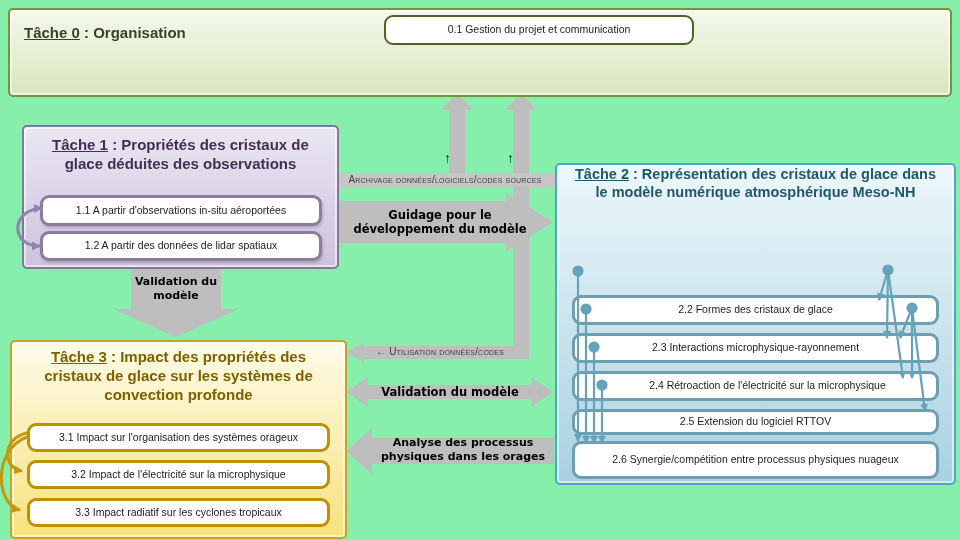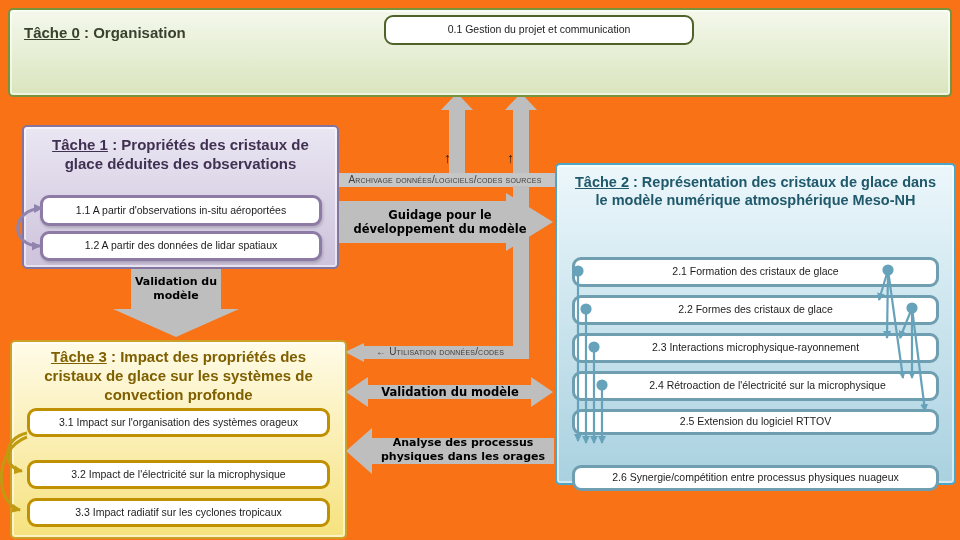--- a/index.html
+++ b/index.html
@@ -1,16 +1,16 @@
 <!DOCTYPE html>
 <html><head>
 <meta charset="utf-8">
 <style>
   html,body{margin:0;padding:0;background:#fff;}
-  .canvas{position:relative;width:960px;height:540px;background:#f97316;overflow:hidden;
+  .canvas{position:relative;width:960px;height:540px;background:#86efac;overflow:hidden;
           font-family:"Liberation Sans",sans-serif;}
   svg.layer{position:absolute;left:0;top:0;width:960px;height:540px;pointer-events:none;}
   .layer-behind{z-index:1;}
   .task{position:absolute;border-radius:5px;box-shadow:inset 0 0 0 2px rgba(255,255,255,.55);z-index:2;}
   .task-title{font-weight:bold;text-align:center;line-height:1.25;}
   .task-num{text-decoration:underline;}
   .item{position:absolute;background:#fff;display:flex;align-items:center;justify-content:center;
         text-align:center;font-size:10.5px;color:#1c1c1c;border-radius:9px;line-height:1.1;padding:0 4px;box-sizing:border-box;}
   
   .task0{left:8px;top:8px;width:940px;height:85px;border:2.5px solid #77933C;
@@ -18,21 +18,21 @@
   .task0 .task-title{position:absolute;left:14px;top:14px;font-size:15px;color:#39402E;}
   .task0 .item{border:2px solid #4F6228;}
   
   .task1{left:22px;top:125px;width:313px;height:140px;border:2.5px solid #8573A0;
          background:linear-gradient(#EAE6F2,#CDC3DC);}
   .task1 .task-title{padding:9px 10px 0;font-size:15px;color:#403152;}
   .task1 .item{border:3px solid #8D7BA6;box-shadow:1px 2px 3px rgba(0,0,0,.18);}
   
   .task2{left:555px;top:163px;width:397px;height:318px;border:2.5px solid #4BA6C7;
          background:linear-gradient(#ECF7FB,#A9D1E0);}
-  .task2 .task-title{padding:8px 12px 0;font-size:14.5px;color:#20596B;}
+  .task2 .task-title{padding:0 12px 0;font-size:14.5px;color:#20596B;}
   .task2 .item{border:3px solid #6E9EB0;}
   
   .task3{left:10px;top:340px;width:333px;height:195px;border:2.5px solid #C9A227;
          background:linear-gradient(#FFFBE8,#F6E27E);}
   .task3 .task-title{padding:6px 16px 0;font-size:15px;color:#7F6000;text-align:center;}
   .task3 .item{border:3.5px solid #BF9000;}
   
   .lbl{position:absolute;z-index:4;display:flex;align-items:center;justify-content:center;
        text-align:center;line-height:1.25;}
   .smallcaps{font-variant:small-caps;font-size:10px;color:#3d3d3d;letter-spacing:.2px;}
@@ -83,45 +83,42 @@
     </div>
     <div class="item" style="left:16px;top:104px;width:282px;height:30px;">
       <span>1.2 A partir des données de lidar spatiaux</span>
     </div>
   </div>
 
   <div class="task task2">
     <div class="task-title">
       <span class="task-num">Tâche 2</span><span> : Représentation des cristaux de glace dans le modèle numérique atmosphérique Meso-NH</span>
     </div>
-    <div class="item" style="left:15px;top:92px;width:367px;height:30px;">
-      <span>2.1 Formation des cristaux de glace</span>
-    </div>
     <div class="item" style="left:15px;top:130px;width:367px;height:30px;">
       <span>2.2 Formes des cristaux de glace</span>
     </div>
     <div class="item" style="left:15px;top:168px;width:367px;height:30px;text-align:right;">
       <span>2.3 Interactions microphysique-rayonnement</span>
     </div>
     <div class="item" style="left:15px;top:206px;width:367px;height:30px;padding-left:28px;">
       <span>2.4 Rétroaction de l'électricité sur la microphysique</span>
     </div>
     <div class="item" style="left:15px;top:244px;width:367px;height:26px;">
       <span>2.5 Extension du logiciel RTTOV</span>
     </div>
-    <div class="item" style="left:15px;top:300px;width:367px;height:26px;">
+    <div class="item" style="left:15px;top:276px;width:367px;height:38px;">
       <span>2.6 Synergie/compétition entre processus physiques nuageux</span>
     </div>
   </div>
 
   <div class="task task3">
     <div class="task-title">
       <span class="task-num">Tâche 3</span><span> : Impact des propriétés des cristaux de glace sur les systèmes de convection profonde</span>
     </div>
-    <div class="item" style="left:15px;top:66px;width:303px;height:29px;">
+    <div class="item" style="left:15px;top:81px;width:303px;height:29px;">
       <span>3.1 Impact sur l'organisation des systèmes orageux</span>
     </div>
     <div class="item" style="left:15px;top:118px;width:303px;height:29px;">
       <span>3.2 Impact de l'électricité sur la microphysique</span>
     </div>
     <div class="item" style="left:15px;top:156px;width:303px;height:29px;">
       <span>3.3 Impact radiatif sur les cyclones tropicaux</span>
     </div>
   </div>
 

